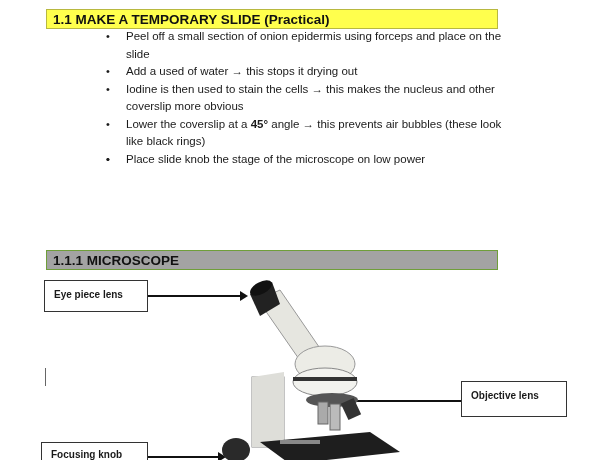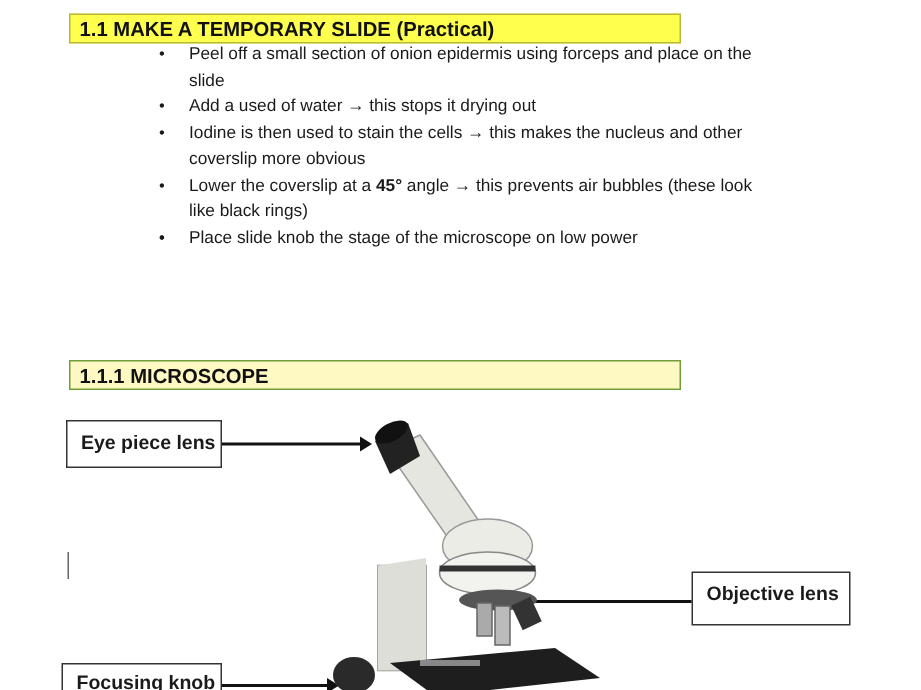--- a/index.html
+++ b/index.html
@@ -1,28 +1,28 @@
 <!DOCTYPE html>
 <html><head>
 <meta charset="utf-8">
 <style>
   html, body { margin:0; padding:0; background:#ffffff; }
   body { width:614px; height:460px; overflow:hidden; position:relative;
          font-family:"Liberation Sans", sans-serif; color:#1a1a1a; }
-  .hdr { position:absolute; left:46px; width:408px; height:20px;
+  .hdr { position:absolute; left:46px; width:452px; height:20px;
          border:1px solid #8a8a2a; box-sizing:border-box;
          font-weight:bold; font-size:13.5px; line-height:19px; padding-left:6px; color:#111; }
   .hdr.yellow { top:9px; background:#ffff4d; border-color:#b8b840; }
-  .hdr.green { top:240px; background:#fef9c3; border-color:#6f9e3a; }
+  .hdr.green { top:250px; background:#a3a3a3; border-color:#6f9e3a; }
   ul.steps { position:absolute; left:100px; top:28px; width:420px; margin:0; padding:0; list-style:none;
              font-size:11.5px; line-height:17.5px; }
   ul.steps li { position:relative; padding-left:26px; }
   ul.steps li .bullet { position:absolute; left:6px; top:0; font-size:11px; }
   .lbl { position:absolute; border:1px solid #333; background:#fff; box-sizing:border-box;
-         font-weight:bold; font-size:13px; padding-left:9px; }
+         font-weight:bold; font-size:10px; padding-left:9px; }
   .arrow { position:absolute; height:2px; background:#111; }
   .arrow::after { content:""; position:absolute; right:-2px; top:-4px;
          border-left:8px solid #111; border-top:5px solid transparent; border-bottom:5px solid transparent; }
   .arrow.left::after { right:auto; left:-2px; border-left:none; border-right:8px solid #111; }
   .cursor { position:absolute; left:45px; top:368px; width:1px; height:18px; background:#666; }
 </style>
 </head>
 <body>
 
 <div class="hdr yellow">1.1 MAKE A TEMPORARY SLIDE (Practical)</div>

